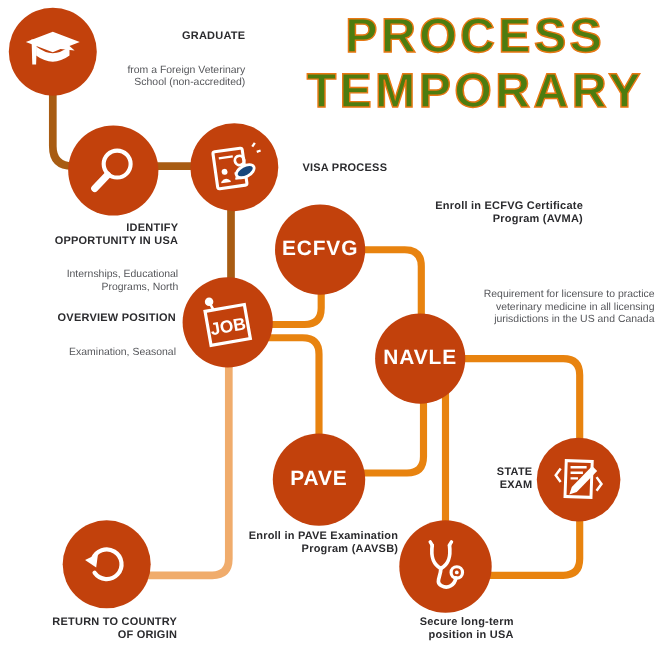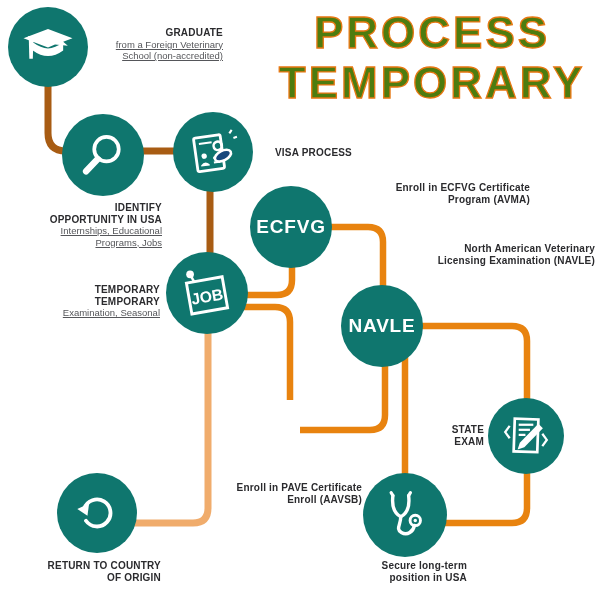--- a/index.html
+++ b/index.html
@@ -2,29 +2,29 @@
 <html><head>
 <meta charset="utf-8">
 <style>
   html,body{margin:0;padding:0;background:#fff;}
   #canvas{
     position:relative;width:600px;height:600px;background:#ffffff;overflow:hidden;
     font-family:"Liberation Sans",sans-serif;
   }
   #wires{position:absolute;left:0;top:0;z-index:1;}
   .node{
-    position:absolute;border-radius:50%;background:#0f766e;z-index:2;
+    position:absolute;border-radius:50%;background:#c2410c;z-index:2;
     display:flex;align-items:center;justify-content:center;
   }
   .node-word{
     color:#fff;font-weight:bold;font-size:19px;letter-spacing:.8px;
   }
   .lbl{position:absolute;z-index:3;}
   .lbl-title{font-size:10px;font-weight:bold;color:#2B2B2E;line-height:11.5px;letter-spacing:.2px;}
-  .lbl-desc{font-size:9.5px;color:#55565A;line-height:11.5px;margin-top:0;text-decoration:underline;}
+  .lbl-desc{font-size:9.5px;color:#55565A;line-height:11.5px;margin-top:19px;}
   .ta-c{text-align:right;}
   .ta-l{text-align:right;}
   #main-title{
     position:absolute;left:270px;top:8px;width:324px;z-index:3;text-align:center;
     color:#4d7c0f;font-weight:bold;font-size:44px;line-height:50px;letter-spacing:3px;
     -webkit-text-stroke:1.3px #E87813;
   }
   .icon-svg{display:block;}
 </style>
 </head>
@@ -70,21 +70,21 @@
   </div>
 
   <div class="node" style="left:62px;top:114px;width:82px;height:82px;">
     <svg class="icon-svg" width="56" height="56" viewBox="0 0 48 48">
       <circle cx="27" cy="19" r="10.5" fill="none" stroke="#fff" stroke-width="3.2"></circle>
       <line x1="19.5" y1="27.5" x2="9.5" y2="38" stroke="#fff" stroke-width="5.5" stroke-linecap="round"></line>
     </svg>
   </div>
   <div class="lbl ta-c" style="left:38px;top:202px;width:124px;">
     <div class="lbl-title">IDENTIFY OPPORTUNITY IN USA</div>
-    <div class="lbl-desc">Internships, Educational Programs, Jobs</div>
+    <div class="lbl-desc">Internships, Educational Programs, North</div>
   </div>
 
   <div class="node" style="left:173px;top:112px;width:80px;height:80px;">
     <svg class="icon-svg" width="56" height="56" viewBox="0 0 48 48">
       <g transform="rotate(-8 24 24)" stroke="#fff" fill="none">
         <rect x="9" y="10" width="23" height="29" rx="1.5" stroke-width="2.4"></rect>
         <line x1="13" y1="15.5" x2="24" y2="15.5" stroke-width="1.8"></line>
         <line x1="23.5" y1="29" x2="28.5" y2="29" stroke-width="1.8"></line>
         <line x1="23.5" y1="33" x2="28.5" y2="33" stroke-width="1.8"></line>
         <circle cx="16" cy="26.5" r="2.3" fill="#fff" stroke="none"></circle>
@@ -107,40 +107,43 @@
     <svg class="icon-svg" width="58" height="58" viewBox="0 0 48 48">
       <g transform="rotate(-10 24 26)">
         <rect x="9" y="13" width="30" height="26" fill="none" stroke="#fff" stroke-width="2.4"></rect>
         <text x="24" y="31.5" font-size="13" font-weight="bold" fill="#fff" text-anchor="middle" font-family="Liberation Sans, sans-serif">JOB</text>
       </g>
       <circle cx="10" cy="8.5" r="3.2" fill="#fff"></circle>
       <line x1="11" y1="10.5" x2="13.5" y2="15" stroke="#fff" stroke-width="2"></line>
     </svg>
   </div>
   <div class="lbl ta-c" style="left:32px;top:284px;width:128px;">
-    <div class="lbl-title">TEMPORARY TEMPORARY</div>
+    <div class="lbl-title">OVERVIEW POSITION</div>
     <div class="lbl-desc">Examination, Seasonal</div>
   </div>
 
   <div class="node" style="left:250px;top:186px;width:82px;height:82px;">
     <span class="node-word">ECFVG</span>
   </div>
   <div class="lbl ta-l" style="left:330px;top:182px;width:152px;margin-left:48px;">
     <div class="lbl-title">Enroll in ECFVG Certificate Program (AVMA)</div>
   </div>
 
   <div class="node" style="left:341px;top:285px;width:82px;height:82px;">
     <span class="node-word">NAVLE</span>
   </div>
   <div class="lbl ta-l" style="left:425px;top:243px;width:170px;">
-    <div class="lbl-title">North American Veterinary Licensing Examination (NAVLE)</div>
+    <div class="lbl-desc">Requirement for licensure to practice veterinary medicine in all licensing jurisdictions in the US and Canada</div>
   </div>
 
+  <div class="node" style="left:248px;top:394px;width:84px;height:84px;">
+    <span class="node-word">PAVE</span>
+  </div>
   <div class="lbl ta-c" style="left:220px;top:482px;width:142px;">
-    <div class="lbl-title">Enroll in PAVE Certificate Enroll (AAVSB)</div>
+    <div class="lbl-title">Enroll in PAVE Examination Program (AAVSB)</div>
   </div>
 
   <div class="node" style="left:488px;top:398px;width:76px;height:76px;">
     <svg class="icon-svg" width="54" height="54" viewBox="0 0 48 48">
       <polyline points="9.5,15 5.5,20.5 9.5,26" fill="none" stroke="#fff" stroke-width="2"></polyline>
       <polyline points="38.5,22 42.5,27.5 38.5,33" fill="none" stroke="#fff" stroke-width="2"></polyline>
       <rect x="13.5" y="9" width="21" height="29" fill="none" stroke="#fff" stroke-width="2.4" transform="rotate(2 24 24)"></rect>
       <line x1="17.5" y1="14" x2="30.5" y2="14" stroke="#fff" stroke-width="2"></line>
       <line x1="17.5" y1="18.5" x2="27.5" y2="18.5" stroke="#fff" stroke-width="2"></line>
       <line x1="17.5" y1="23" x2="23.5" y2="23" stroke="#fff" stroke-width="2"></line>

